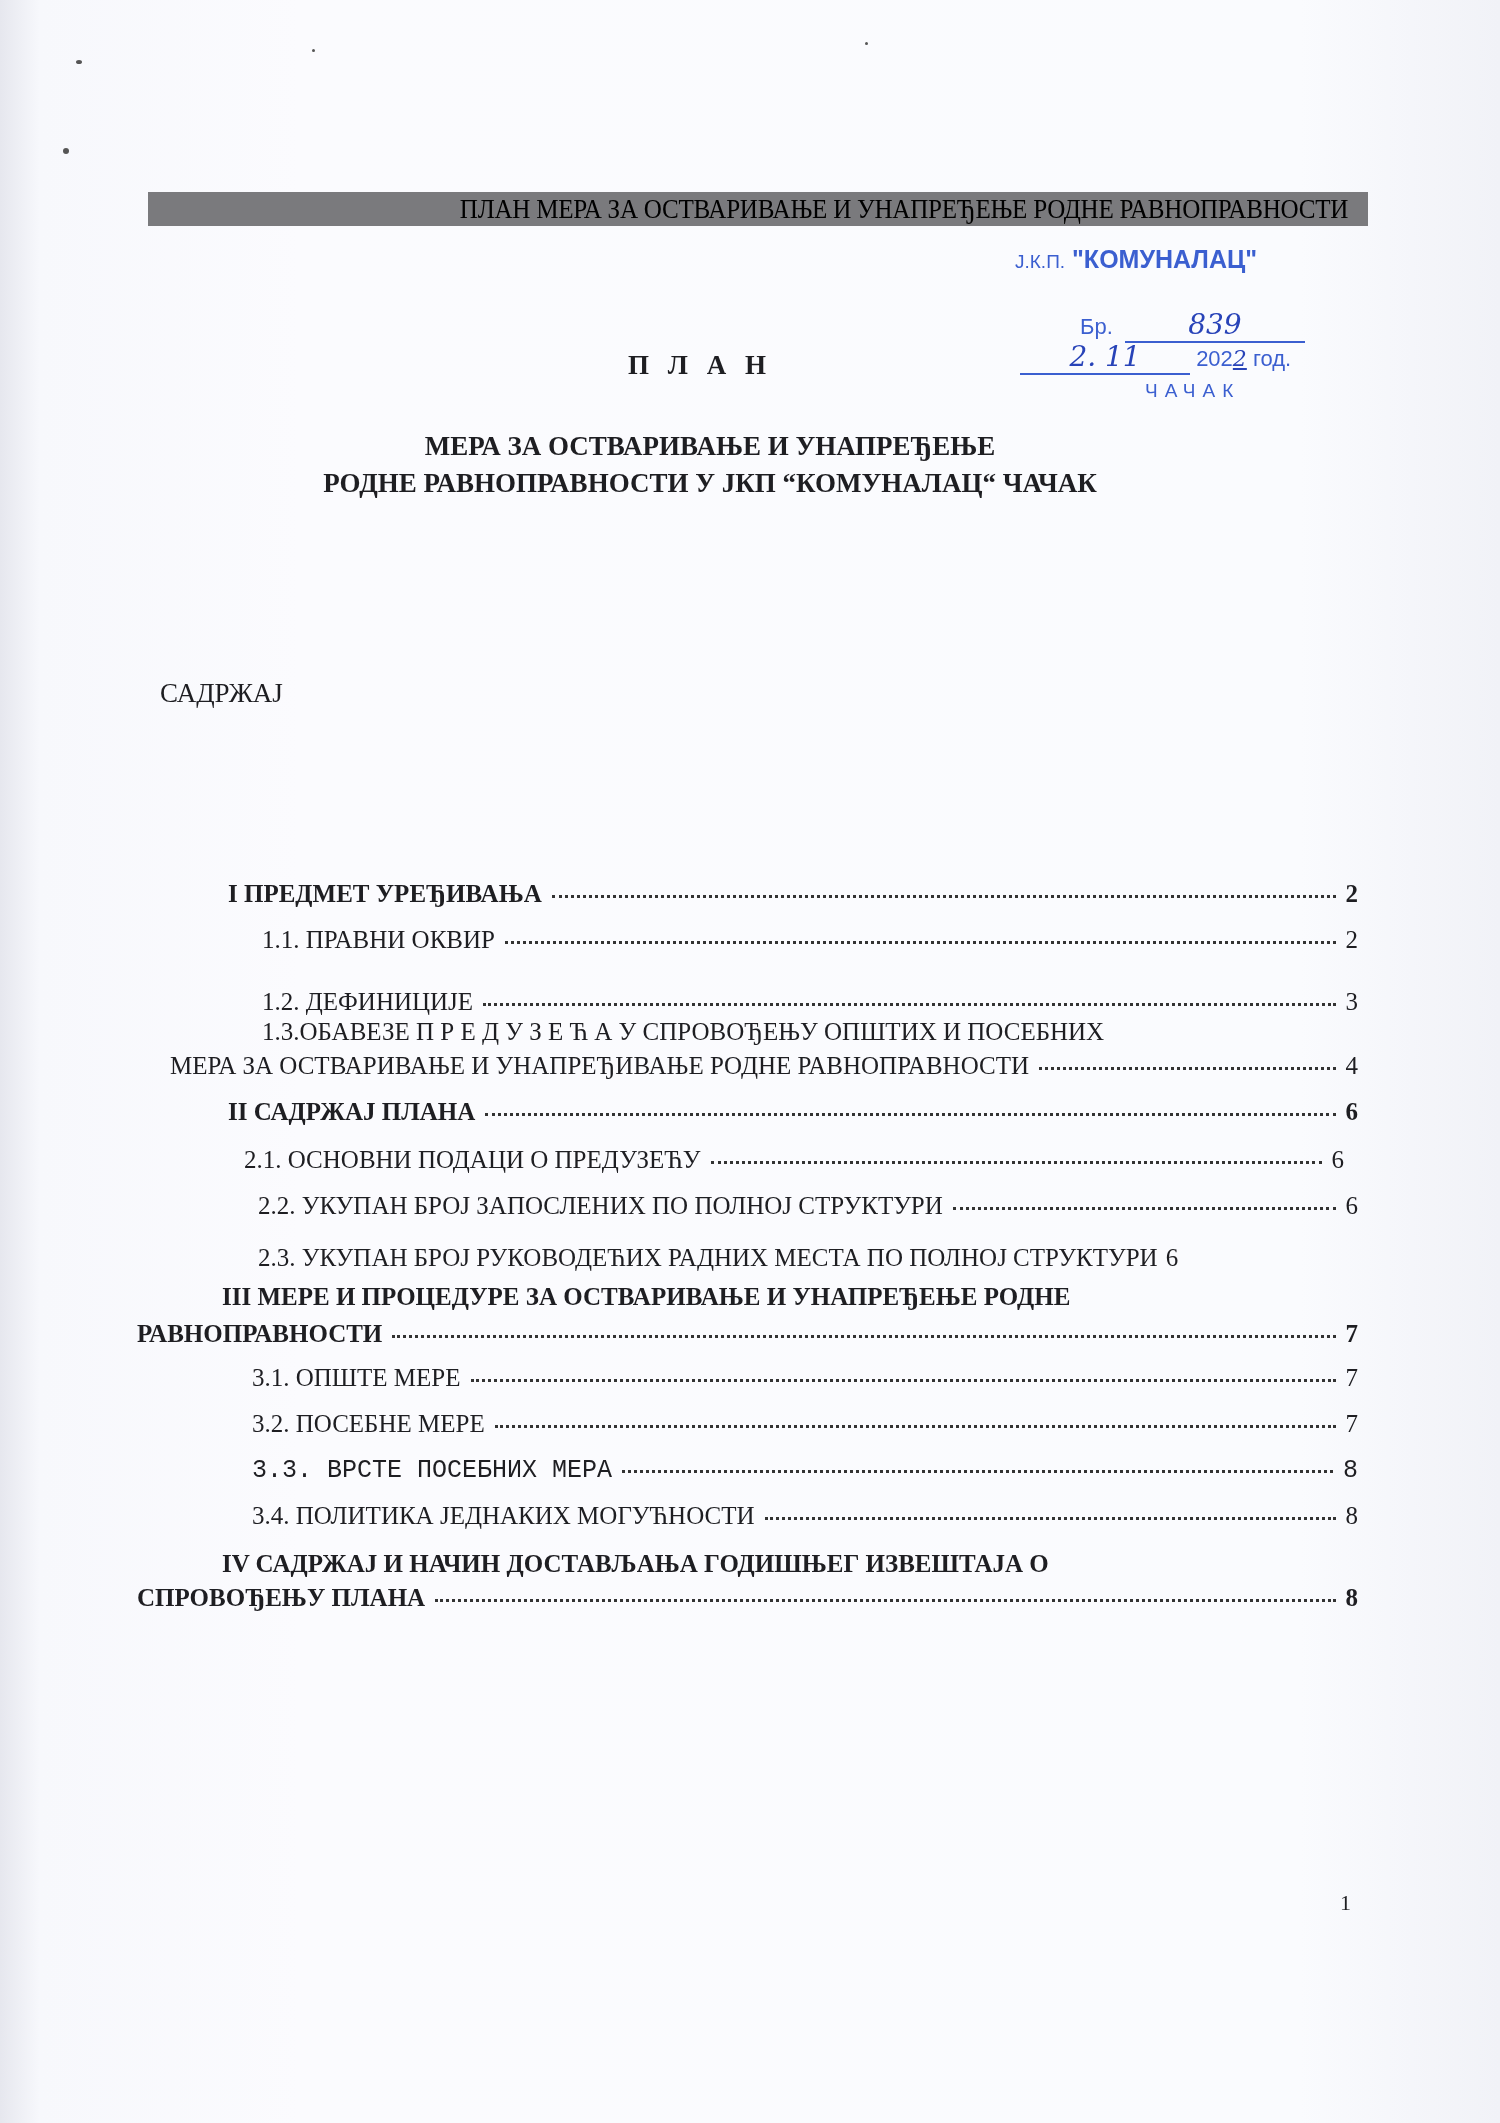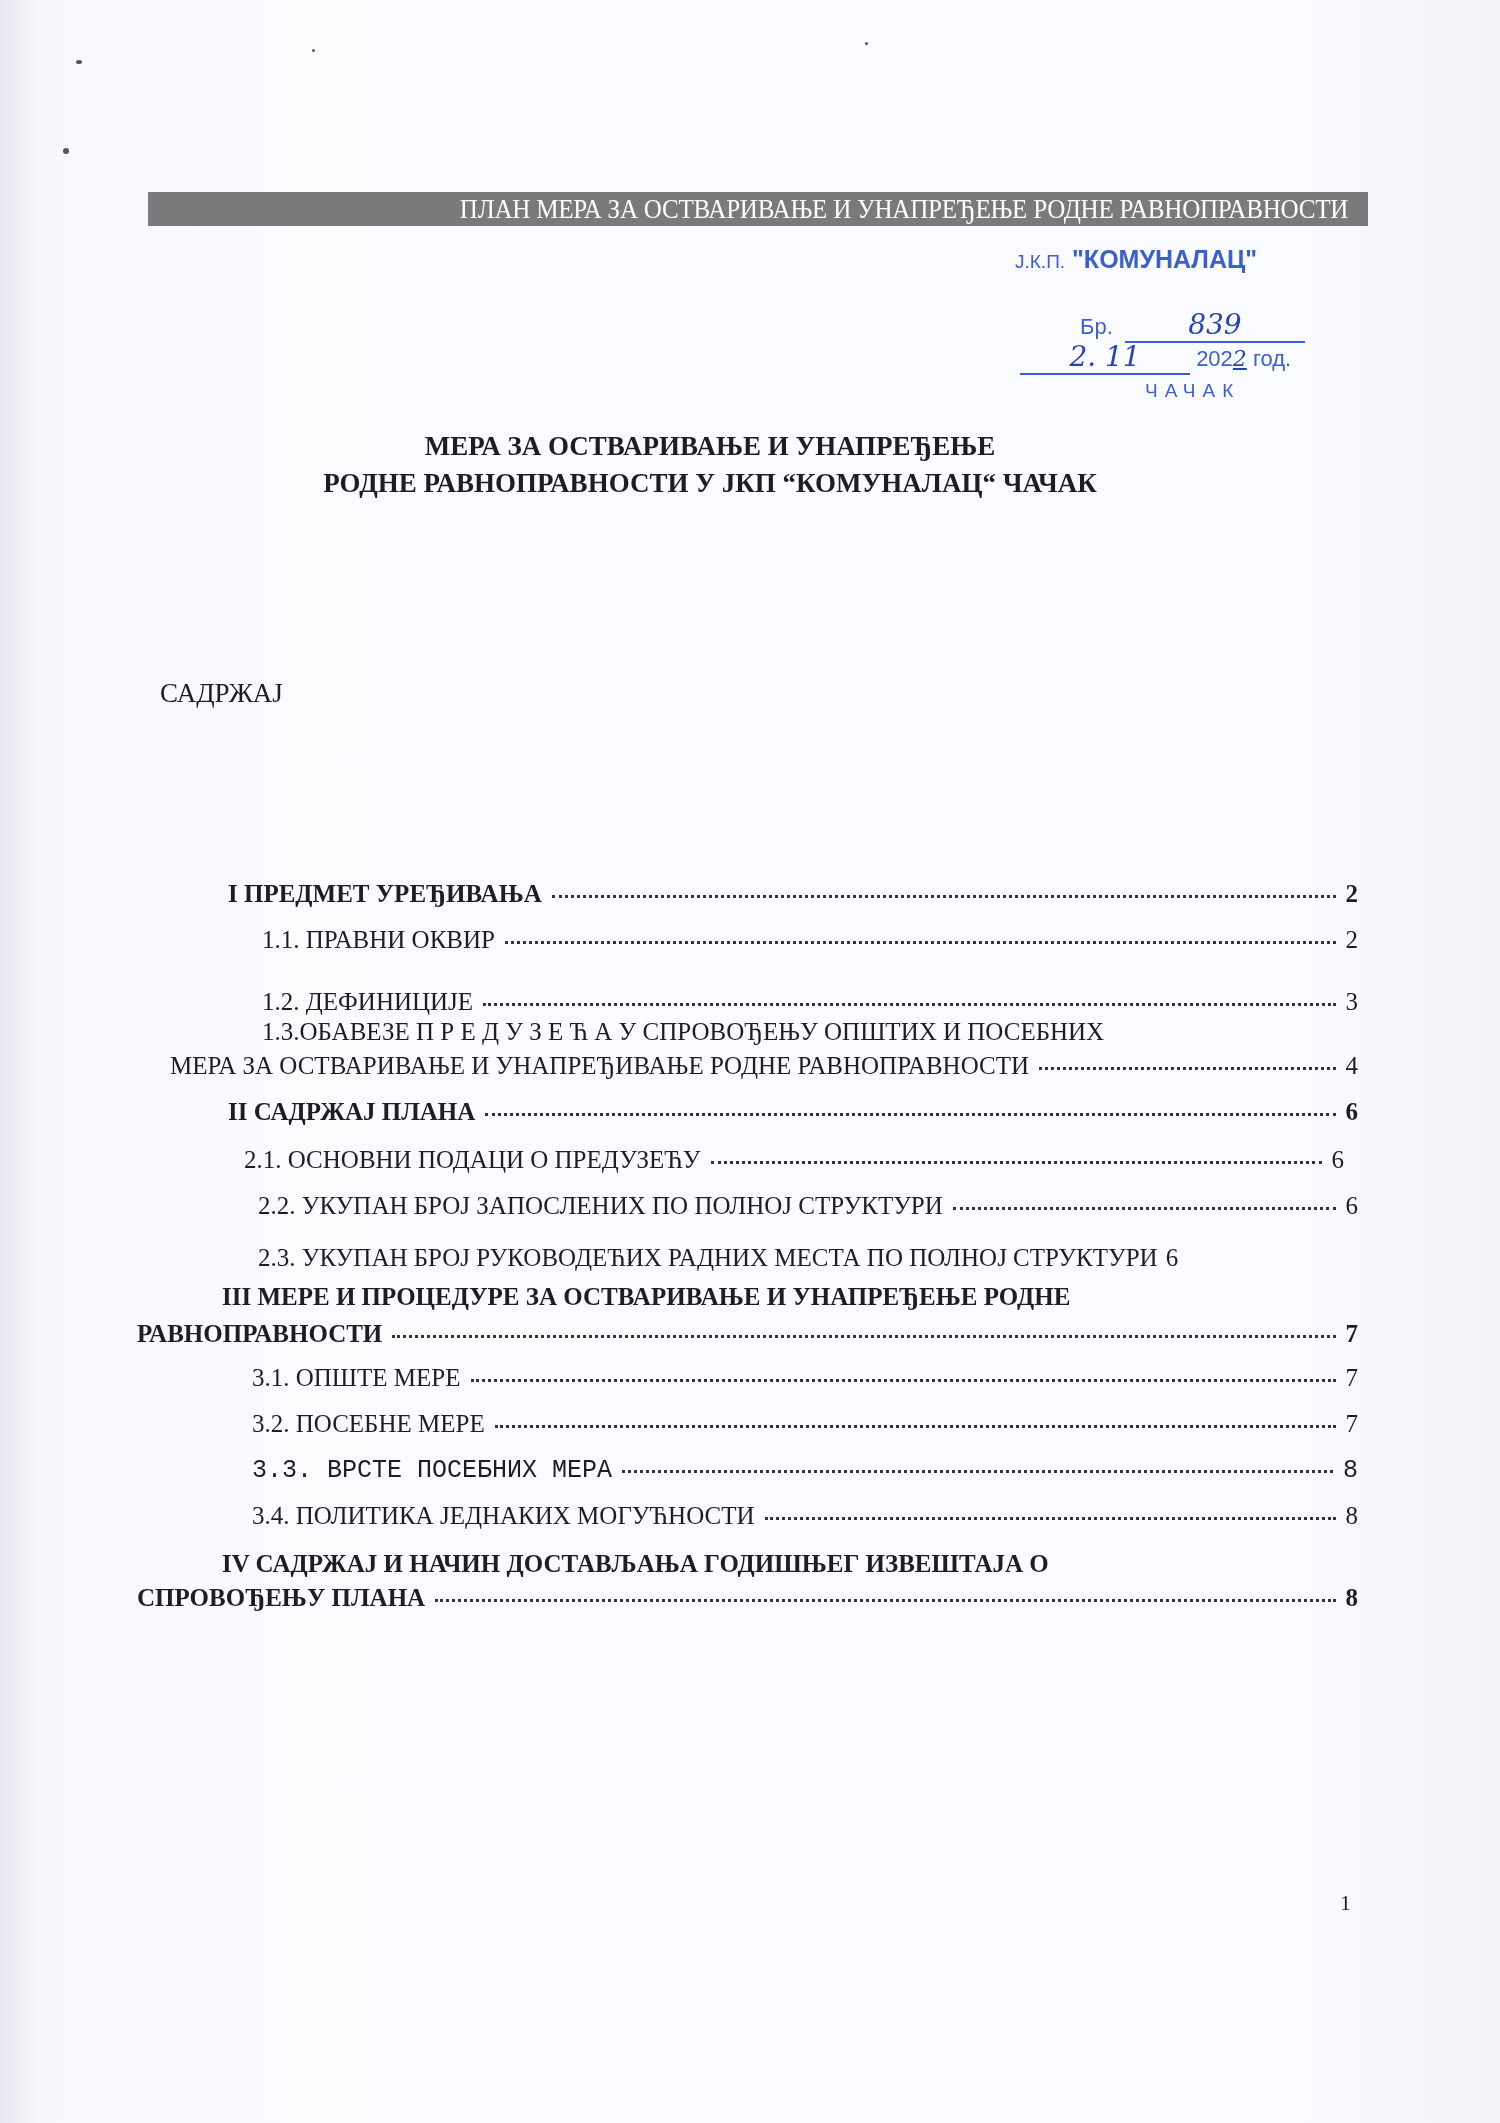--- a/index.html
+++ b/index.html
@@ -9,21 +9,21 @@
     font-family: "Liberation Serif", "DejaVu Serif", serif;
     color: #1e1e22;
   }
   .page {
     position: absolute; left: 0; top: 0; width: 1500px; height: 2123px;
     background: linear-gradient(90deg, #e6e7ee 0px, #f7f8fc 40px, #fbfbfe 300px, #fafbfe 1300px, #f1f2f7 1500px);
   }
   .header-bar {
     position: absolute; left: 148px; top: 192px; width: 1220px; height: 34px;
     background: #7a7a7d;
-    color: #ffffff; font-size: 27px; line-height: 34px;
+    color: #000000; font-size: 27px; line-height: 34px;
     text-align: right; padding-right: 20px; box-sizing: border-box;
     letter-spacing: -0.3px;
   }
   .header-bar span { transform: scaleX(0.93); display: inline-block; transform-origin: right; }
   .stamp {
     position: absolute; left: 1005px; top: 245px; width: 350px;
     color: #3b5fd0; font-family: "Liberation Sans", "DejaVu Sans", sans-serif;
   }
   .stamp-org { position: absolute; left: 10px; top: 0; font-size: 25px; font-weight: bold; white-space: nowrap; }
   .stamp-org .small { font-weight: normal; font-size: 19px; }
@@ -88,20 +88,23 @@
       <span class="line"><span class="hand">839</span></span>
     </div>
     <div class="stamp-date">
       <span class="line"><span class="hand">2. 11</span></span>
       <span>202</span><span class="hand" style="font-size:22px;text-decoration:underline;">2</span>
       <span>год.</span>
     </div>
     <div class="stamp-city">ЧАЧАК</div>
   </div>
 
+  <div class="title-plan">
+    <span>П Л А Н</span>
+  </div>
   <div class="title-sub">
     <span>МЕРА ЗА ОСТВАРИВАЊЕ И УНАПРЕЂЕЊЕ</span>
     <span>РОДНЕ РАВНОПРАВНОСТИ У ЈКП “КОМУНАЛАЦ“ ЧАЧАК</span>
   </div>
 
   <div class="sadrzaj">САДРЖАЈ</div>
 
   <div class="toc">
 
     <div class="toc-line bold" style="left:228px;top:880px;width:1130px;font-size:25px;">

